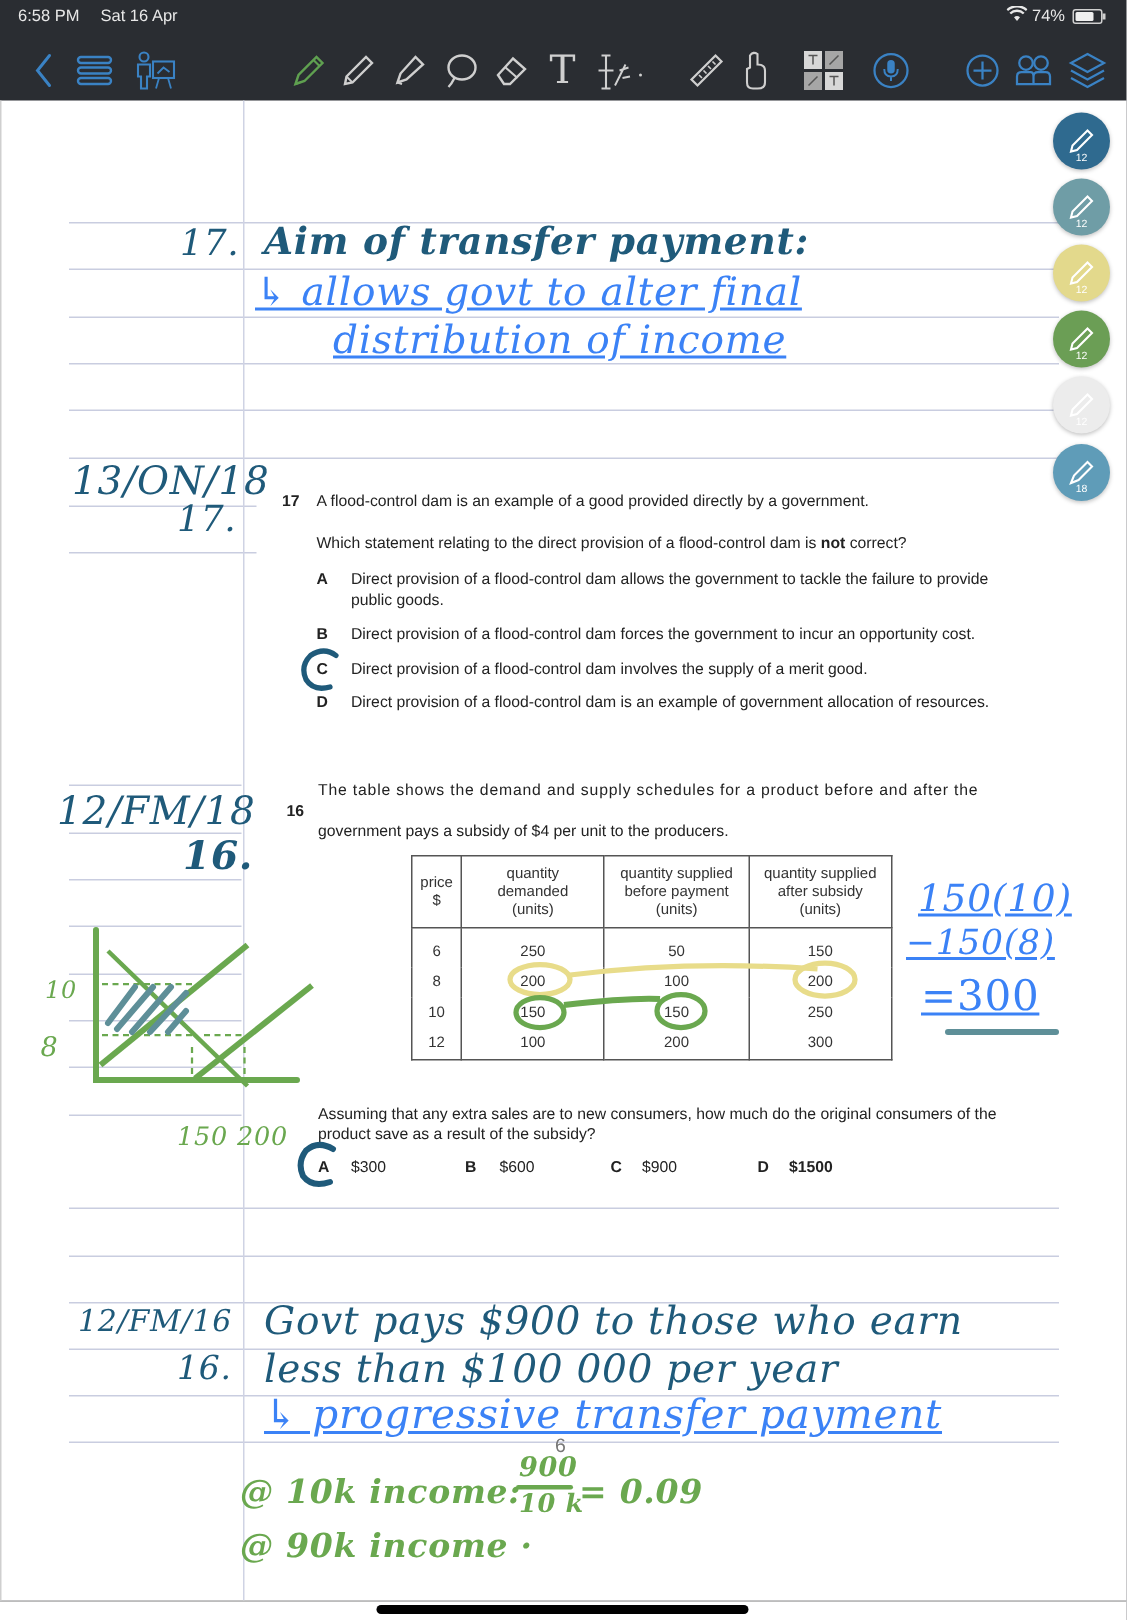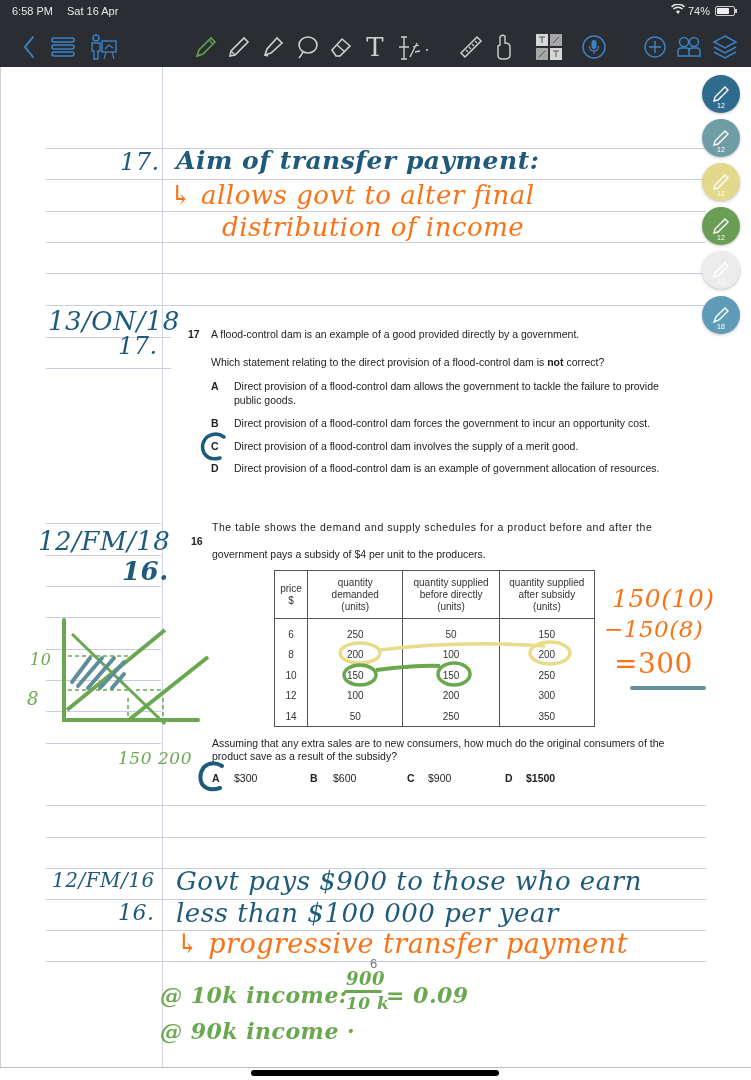--- a/index.html
+++ b/index.html
@@ -24,21 +24,21 @@
   .page { position: absolute; left: 0; top: 67px; width: 751px; height: 1000px; background: #ffffff; border-left: 1px solid #cfcfcf; }
   .rule { position: absolute; height: 1px; background: #c9cde0; }
   .margin-line { position: absolute; left: 161px; top: 0; width: 1px; height: 1000px; background: #cfd3e4; }
 
   .home-area { position: absolute; left: 0; top: 1067px; width: 751px; height: 13px; background: #ffffff; border-top: 1px solid #bdbdbd; }
   .home-indicator { position: absolute; left: 251px; top: 2px; width: 248px; height: 6px; border-radius: 3px; background: #000; }
 
   
   .hw { position: absolute; font-family: "DejaVu Serif", serif; font-style: italic; white-space: nowrap; line-height: 1; letter-spacing: 0.5px; }
   .navy { color: #1f5a7a; }
-  .teal { color: #f97316; }
+  .teal { color: #3b82f6; text-decoration: underline; }
   .green { color: #6aa84f; }
 
   
   .q { position: absolute; font-family: "Liberation Sans", sans-serif; font-size: 10.5px; color: #222; white-space: nowrap; }
   .q b { font-weight: bold; }
   .opt-letter { position: absolute; font-weight: bold; font-size: 10.5px; color: #222; }
 
   
   .dtable { position: absolute; left: 274px; top: 570px; width: 321px; border-collapse: collapse; font-family: "Liberation Sans", sans-serif; font-size: 10px; color: #333; }
   .dtable th, .dtable td { border-left: 1px solid #555; border-right: 1px solid #555; text-align: center; font-weight: normal; }
@@ -272,21 +272,21 @@
             <div>price</div>
             <div>$</div>
           </th>
         <th style="width:95px;">
             <div>quantity</div>
             <div>demanded</div>
             <div>(units)</div>
           </th>
         <th style="width:96px;">
             <div>quantity supplied</div>
-            <div>before directly</div>
+            <div>before payment</div>
             <div>(units)</div>
           </th>
         <th style="width:95px;">
             <div>quantity supplied</div>
             <div>after subsidy</div>
             <div>(units)</div>
           </th>
       </tr>
     </thead>
     <tbody>
@@ -307,26 +307,20 @@
           <td>150</td>
           <td>150</td>
           <td>250</td>
         </tr>
       <tr>
           <td>12</td>
           <td>100</td>
           <td>200</td>
           <td>300</td>
         </tr>
-      <tr>
-          <td>14</td>
-          <td>50</td>
-          <td>250</td>
-          <td>350</td>
-        </tr>
     </tbody>
   </table>
 
   <span class="q" style="left:212px;top:737px;">Assuming that any extra sales are to new consumers, how much do the original consumers of the</span>
   <span class="q" style="left:212px;top:750px;">product save as a result of the subsidy?</span>
 
   <span class="opt-letter" style="left:212px;top:772px;">A</span>
   <span class="q" style="left:234px;top:772px;">$300</span>
   <span class="opt-letter" style="left:310px;top:772px;">B</span>
   <span class="q" style="left:333px;top:772px;">$600</span>

